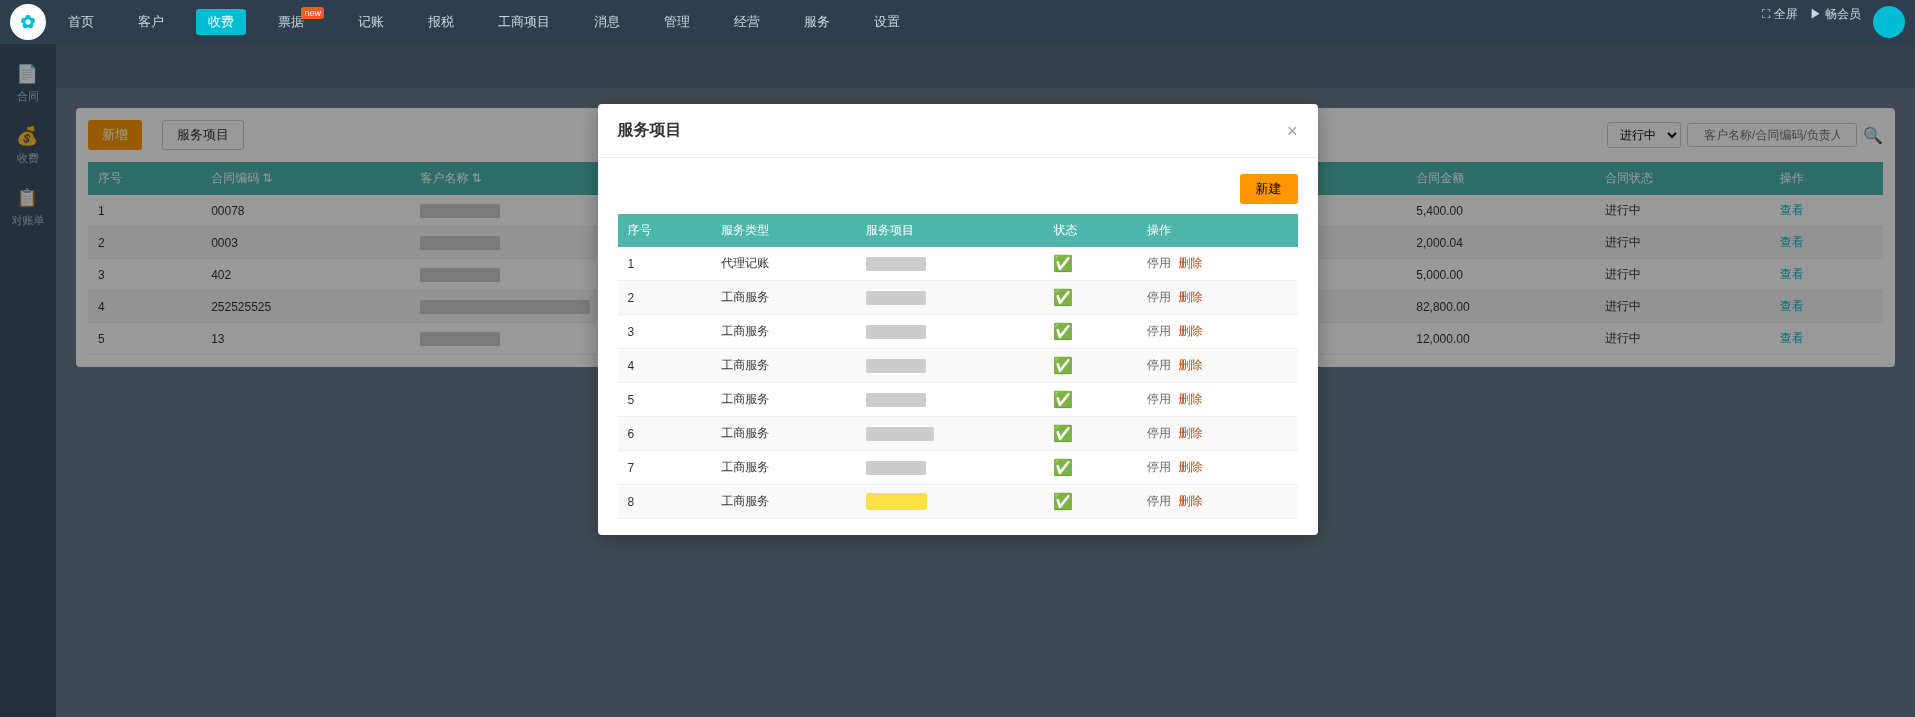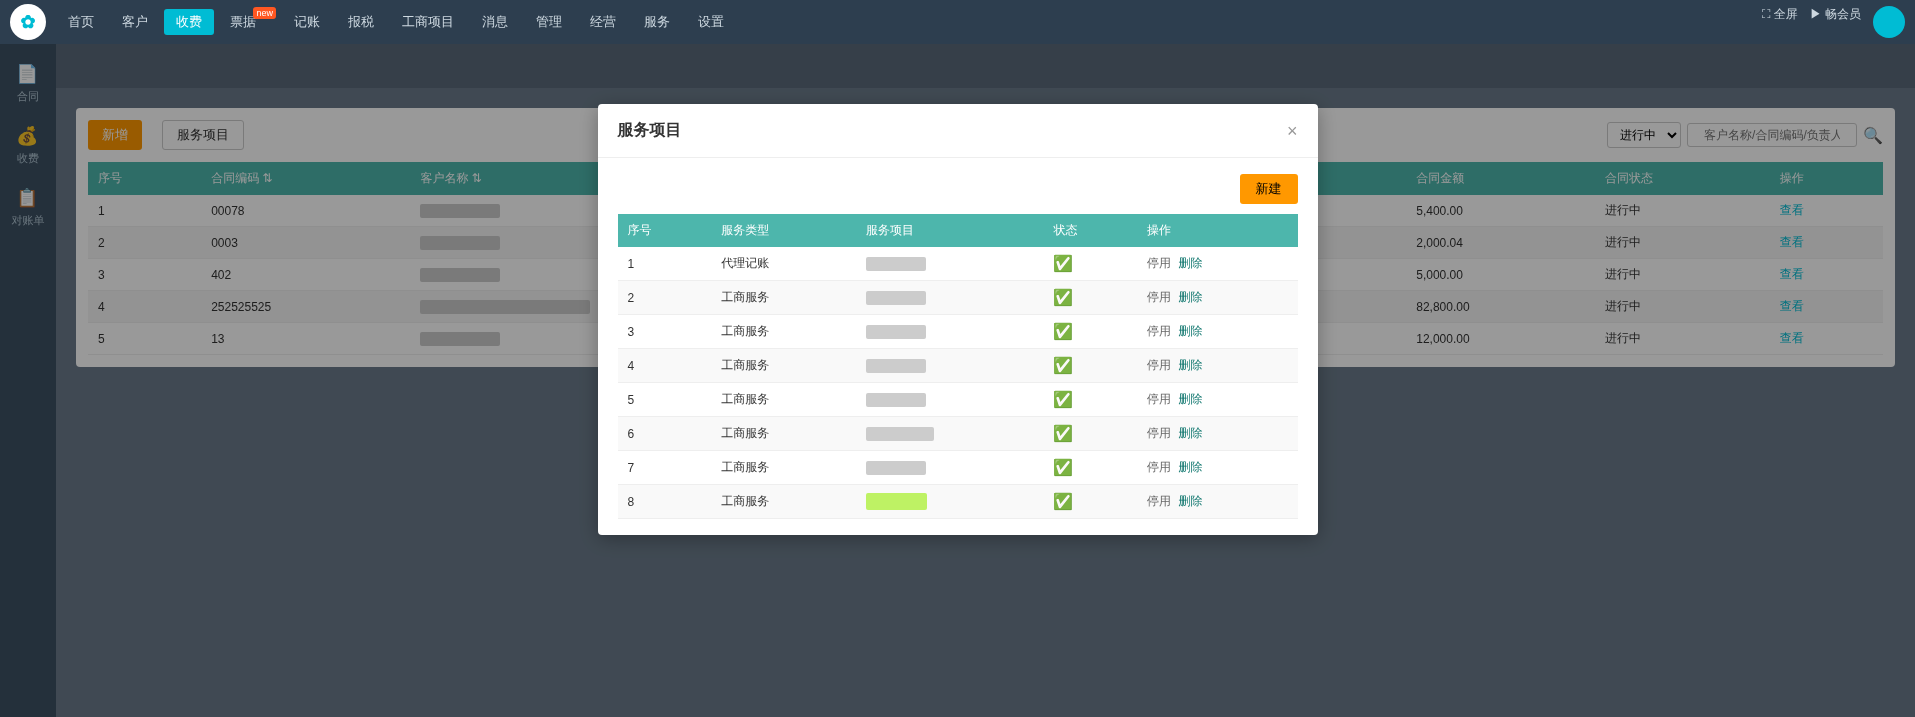--- a/index.html
+++ b/index.html
@@ -18,21 +18,21 @@
       width: 36px; height: 36px;
       background: #fff;
       border-radius: 50%;
       display: flex; align-items: center; justify-content: center;
       margin-right: 10px;
       color: #00bcd4;
       font-size: 18px;
       font-weight: bold;
     }
     .nav-items {
-      display: flex; align-items: center; flex: 1; gap: 4px;
+      display: flex; align-items: center; flex: 1; gap: 20px;
     }
     .nav-item {
       color: #cdd8e0;
       font-size: 13px;
       padding: 4px 12px;
       cursor: pointer;
       border-radius: 3px;
       position: relative;
     }
     .nav-item.active {
@@ -267,21 +267,21 @@
     .check-icon {
       color: #00bcd4;
       font-size: 16px;
     }
     .btn-stop {
       color: #666;
       cursor: pointer;
       margin-right: 4px;
     }
     .btn-delete {
-      color: #0f766e;
+      color: #c2410c;
       cursor: pointer;
     }
     .scrollable-body {
       max-height: 400px;
       overflow-y: auto;
     }
     .scrollbar-visible::-webkit-scrollbar { width: 8px; }
     .scrollbar-visible::-webkit-scrollbar-thumb { background: #ccc; border-radius: 4px; }
   </style>
 </head>
@@ -504,21 +504,21 @@
     <td><span style="background:#ccc;color:transparent;min-width:60px;display:inline-block;border-radius:2px;">████</span></td>
     <td><span class="check-icon">✅</span></td>
     <td>
       <span class="btn-stop">停用</span>
       <span class="btn-delete">删除</span>
     </td>
   </tr>
               <tr>
     <td>8</td>
     <td>工商服务</td>
-    <td><span style="background:#bef264;color:transparent;min-width:60px;display:inline-block;border-radius:2px;">████ 注册</span></td>
+    <td><span style="background:#fde047;color:transparent;min-width:60px;display:inline-block;border-radius:2px;">████ 注册</span></td>
     <td><span class="check-icon">✅</span></td>
     <td>
       <span class="btn-stop">停用</span>
       <span class="btn-delete">删除</span>
     </td>
   </tr>
             </tbody>
         </table>
       </div>
     </div>

